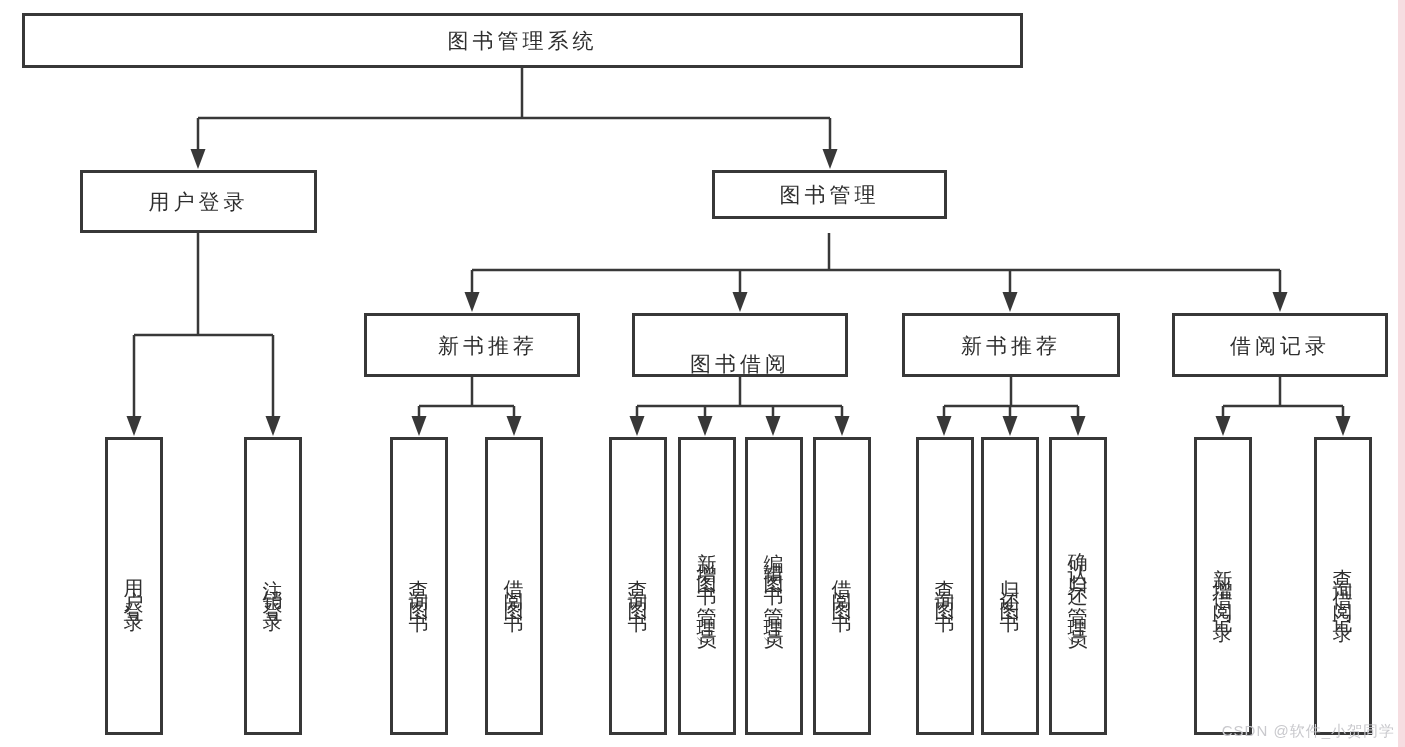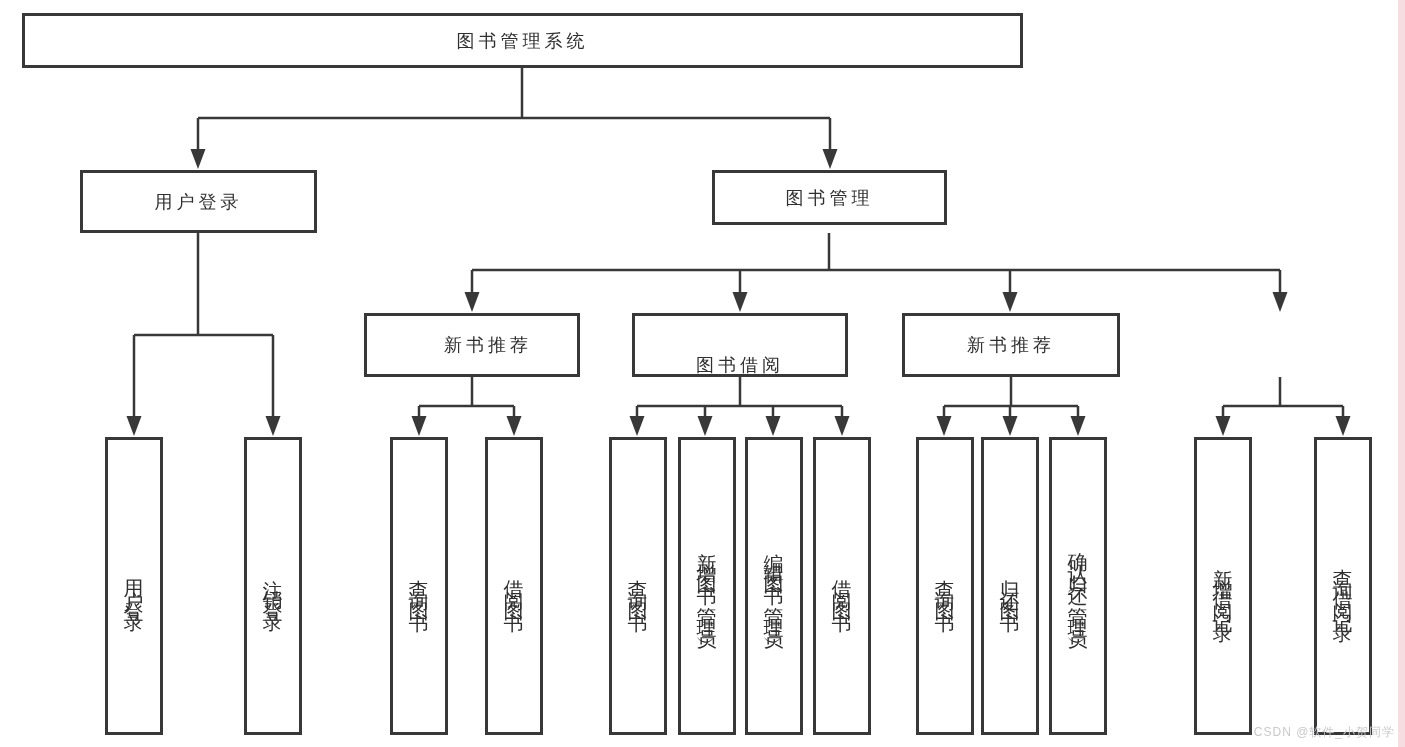--- a/index.html
+++ b/index.html
@@ -6,48 +6,48 @@
   .canvas{
     position:relative;width:1405px;height:747px;background:#ffffff;
     font-family:"Liberation Sans",sans-serif;overflow:hidden;
   }
   .box{
     position:absolute;box-sizing:border-box;background:#ffffff;
     border:3px solid #383838;color:#2f2f2f;
     display:flex;align-items:center;justify-content:center;
     z-index:2;
   }
-  .hlabel{font-size:18px;letter-spacing:4px;line-height:1;white-space:nowrap;}
+  .hlabel{font-size:21px;letter-spacing:4px;line-height:1;white-space:nowrap;}
   .vtext{
     writing-mode:vertical-rl;text-orientation:mixed;
     font-size:20px;letter-spacing:11px;line-height:1;
   }
   
   #n-root{left:22px;top:13px;width:1001px;height:55px;}
   
   #n-login{left:80px;top:170px;width:237px;height:63px;}
-  #n-manage{left:712px;top:170px;width:235px;height:55px;}
+  #n-manage{left:712px;top:170px;width:235px;height:49px;}
   
   #n-recommend{left:364px;top:313px;width:216px;height:64px;padding-left:32px;}
   #n-borrow{left:632px;top:313px;width:216px;height:64px;align-items:flex-end;}
   #n-current{left:902px;top:313px;width:218px;height:64px;}
   #n-records{left:1172px;top:313px;width:216px;height:64px;}
   
   .leaf{top:437px;height:298px;width:58px;}
   #l1{left:105px;} #l2{left:244px;}
   #l3{left:390px;} #l4{left:485px;}
   #l5{left:609px;} #l6{left:678px;} #l7{left:745px;} #l8{left:813px;}
   #l9{left:916px;} #l10{left:981px;} #l11{left:1049px;}
   #l12{left:1194px;} #l13{left:1314px;}
 
   #connectors{position:absolute;left:0;top:0;z-index:1;}
 
   .watermark{
     position:absolute;right:10px;bottom:6px;z-index:6;
-    font-size:12px;color:#c9c9cd;letter-spacing:1px;white-space:nowrap;
+    font-size:15px;color:#c9c9cd;letter-spacing:1px;white-space:nowrap;
   }
   .edge-strip{
     position:absolute;right:0;top:0;width:7px;height:747px;
     background:#f6dde1;z-index:0;
   }
 </style>
 </head>
 <body>
 
 <div class="canvas">
@@ -110,20 +110,23 @@
 
   <div class="box" id="n-recommend">
     <span class="hlabel">新书推荐</span>
   </div>
   <div class="box" id="n-borrow">
     <span class="hlabel">图书借阅</span>
   </div>
   <div class="box" id="n-current">
     <span class="hlabel">新书推荐</span>
   </div>
+  <div class="box" id="n-records">
+    <span class="hlabel">借阅记录</span>
+  </div>
 
   <div class="box leaf" id="l1">
     <span class="vtext">用户登录</span>
   </div>
   <div class="box leaf" id="l2">
     <span class="vtext">注销登录</span>
   </div>
   <div class="box leaf" id="l3">
     <span class="vtext">查询图书</span>
   </div>

